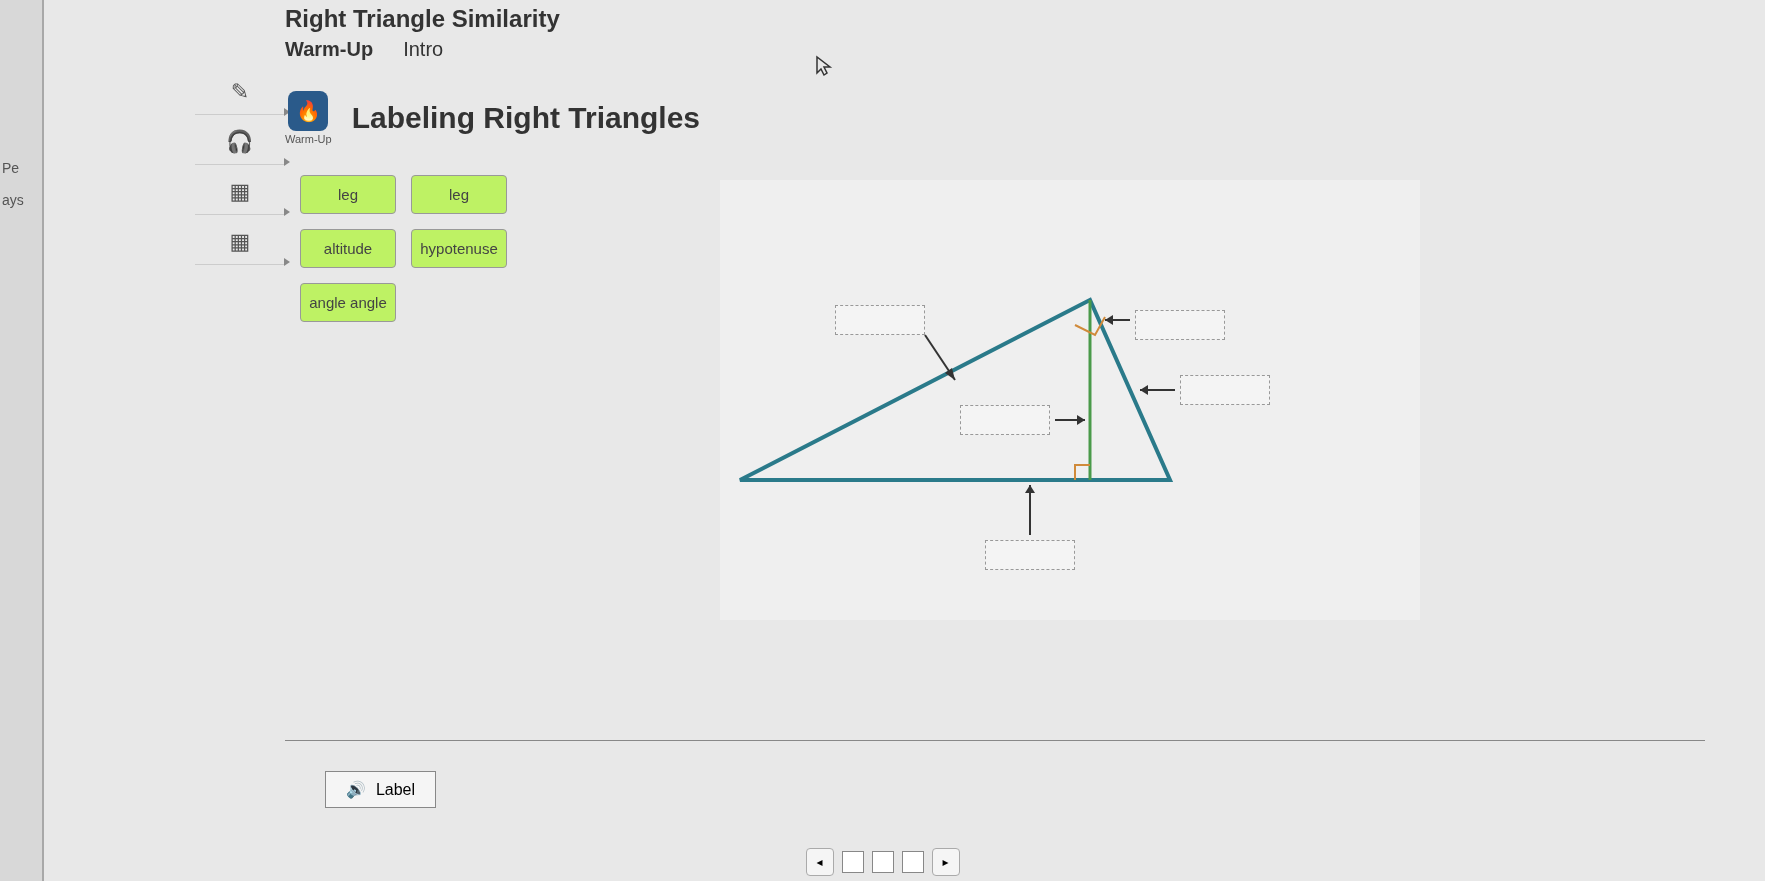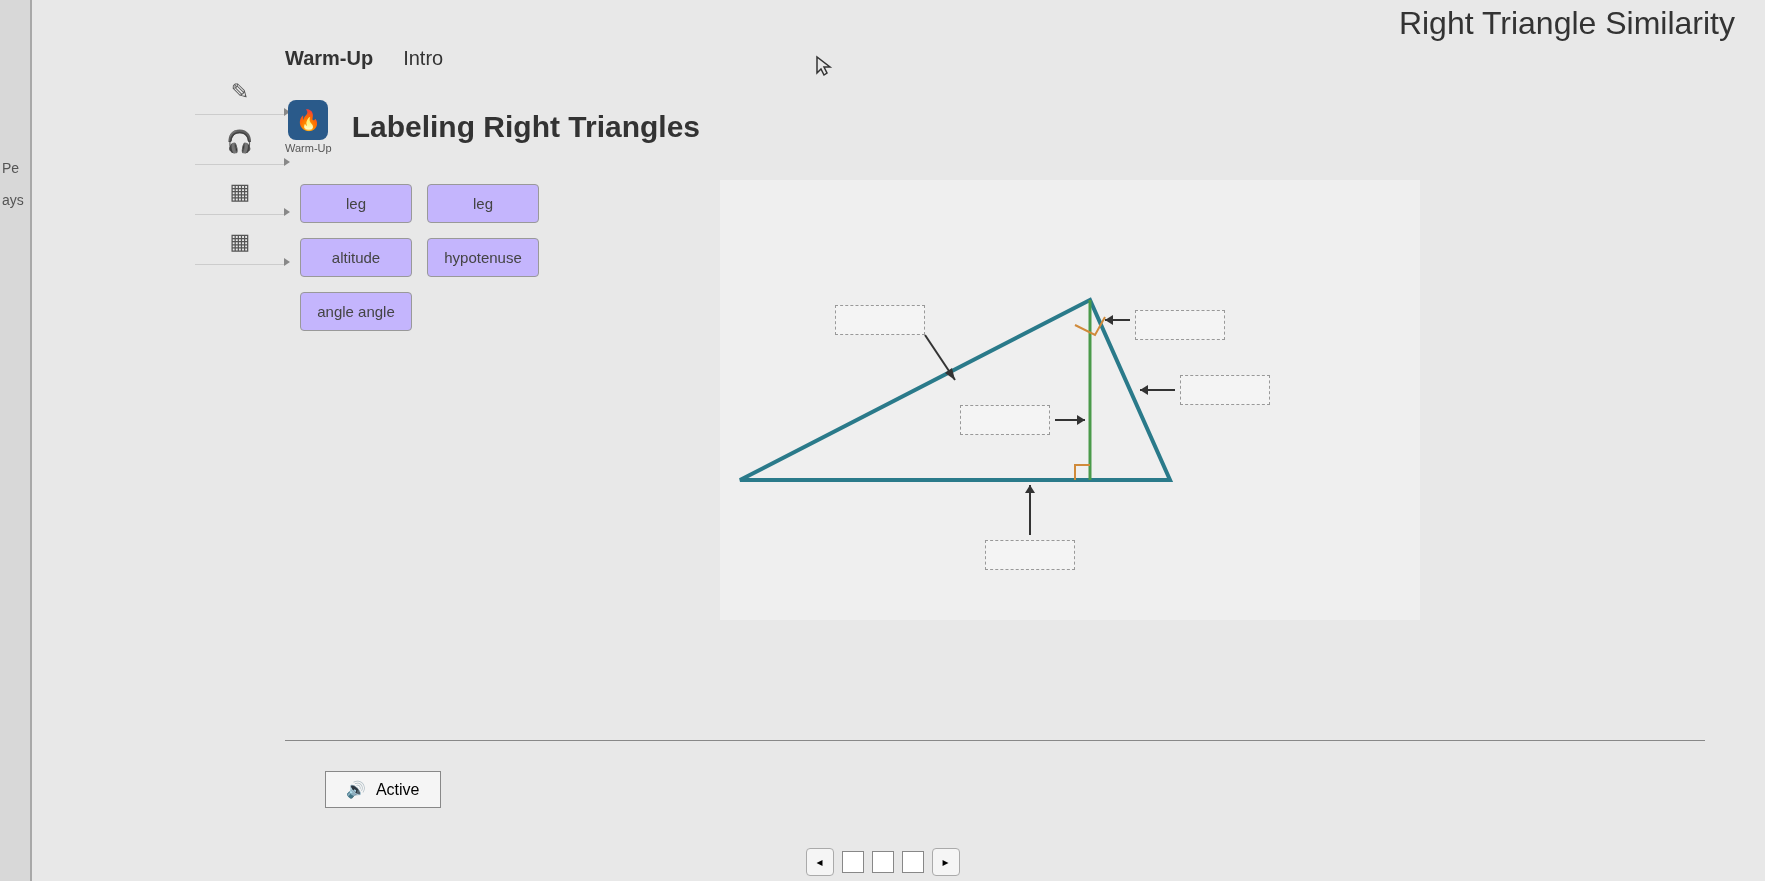--- a/index.html
+++ b/index.html
@@ -8,21 +8,21 @@
       background: #e8e8e8;
       width: 1765px;
       height: 881px;
       position: relative;
       overflow: hidden;
     }
     .left-edge {
       position: absolute;
       left: 0;
       top: 0;
-      width: 32px;
+      width: 44px;
       height: 100%;
       background: #d8d8d8;
       border-right: 2px solid #a8a8a8;
     }
     .left-edge-text {
       position: absolute;
       top: 160px;
       left: 2px;
       font-size: 14px;
       color: #555;
@@ -55,25 +55,24 @@
       border-bottom: 4px solid transparent;
     }
     .tool-icon { font-size: 22px; color: #555; }
     .header-area {
       position: absolute;
       left: 285px;
       top: 0;
       right: 30px;
     }
     .lesson-title {
-      font-size: 32px;
-      font-weight: normal;
+      font-size: 24px;
+      font-weight: bold;
       color: #333;
       margin-top: 5px;
-      text-align: right;
     }
     .subtitle-row {
       display: flex;
       gap: 30px;
       margin-top: 5px;
       font-size: 20px;
       color: #333;
     }
     .subtitle-bold { font-weight: bold; }
     .section-header {
@@ -117,23 +116,23 @@
     .labels-grid {
       display: flex;
       flex-wrap: wrap;
       gap: 15px;
       width: 280px;
       margin-top: 30px;
       margin-left: 15px;
     }
     .label-chip {
       border: 1px solid #999;
-      background: #c4b5fd;
+      background: #bef264;
       padding: 10px 0;
-      width: 112px;
+      width: 96px;
       text-align: center;
       font-size: 15px;
       color: #444;
       border-radius: 4px;
       cursor: move;
     }
     .triangle-area {
       position: absolute;
       left: 720px;
       top: 180px;
@@ -288,21 +287,21 @@
   <div class="drop-zone dz1"></div>
   <div class="drop-zone dz2"></div>
   <div class="drop-zone dz3"></div>
   <div class="drop-zone dz4"></div>
   <div class="drop-zone dz5"></div>
 </div>
 
 <div class="footer-area">
   <button class="intro-btn">
     <span>🔊</span>
-    <span>Active</span>
+    <span>Label</span>
   </button>
 </div>
 
 <div class="pager">
   <div class="pager-btn">◂</div>
   <div class="pager-box"></div>
   <div class="pager-box"></div>
   <div class="pager-box"></div>
   <div class="pager-btn">▸</div>
 </div>

